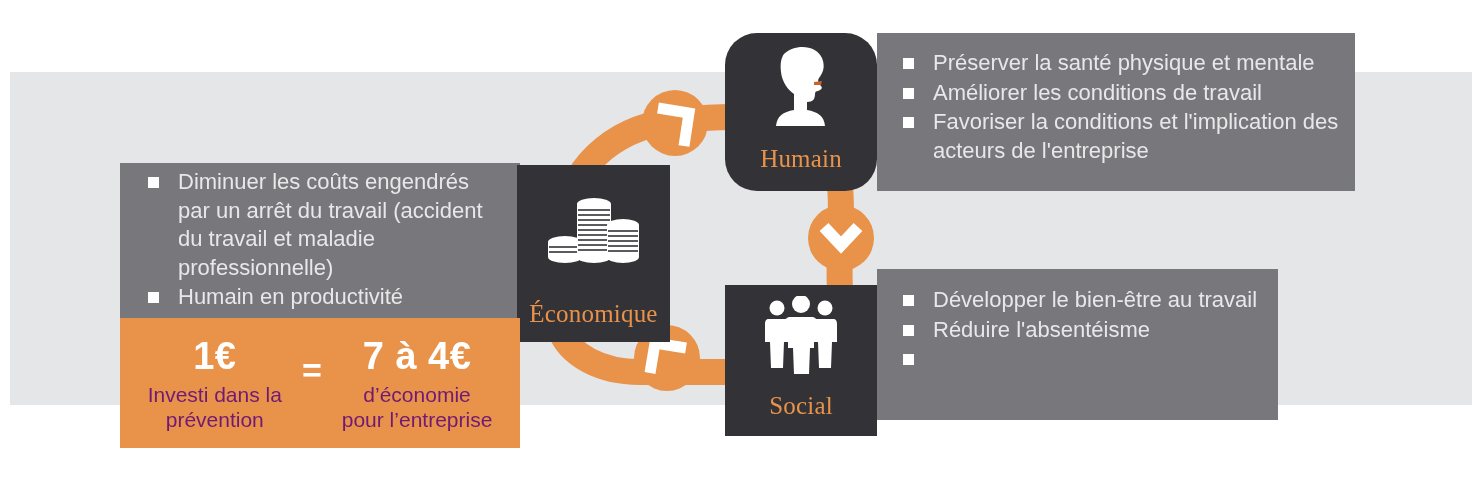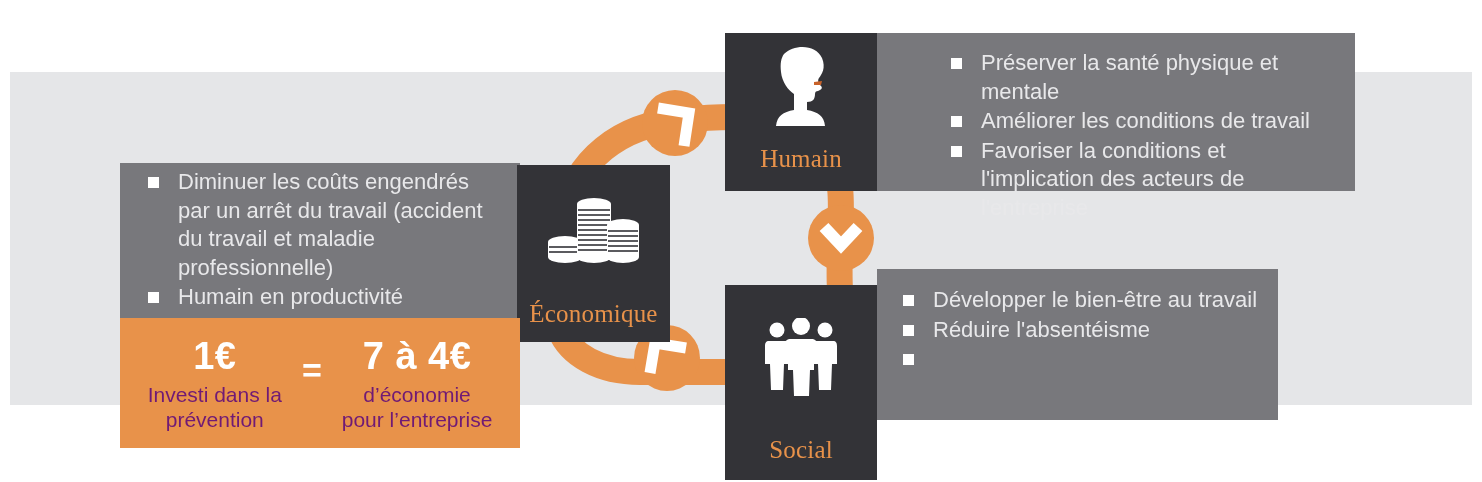--- a/index.html
+++ b/index.html
@@ -39,28 +39,28 @@
              justify-content:center;color:#ffffff;}
   .ratio-col{text-align:center;padding:0 6px;}
   .ratio-big{font-size:38px;font-weight:bold;letter-spacing:.5px;
              line-height:44px;white-space:nowrap;}
   .ratio-eq{font-size:34px;font-weight:bold;padding:0 14px 26px 14px;}
   .ratio-sub{font-size:21px;font-weight:300;line-height:25px;margin-top:4px;
              color:#701a75;white-space:pre-line;}
 
   
   #hum-panel{left:877px;top:33px;width:478px;height:158px;}
-  #hum-panel ul{padding:16px 12px 0 26px;margin-left:48px;}
-  #hum-card{left:725px;top:33px;width:152px;height:158px;}
+  #hum-panel ul{padding:16px 12px 0 26px;}
+  #hum-card{left:725px;top:33px;width:152px;height:158px;border-radius:32px;}
   #hum-card .card-label{margin-top:4px;}
 
   
   #soc-panel{left:877px;top:269px;width:401px;height:151px;}
   #soc-panel ul{padding:17px 12px 0 26px;}
-  #soc-card{left:725px;top:285px;width:152px;height:195px;}
+  #soc-card{left:725px;top:285px;width:152px;height:151px;}
   #soc-card .card-label{margin-top:6px;}
 
   .icon-wrap{display:flex;align-items:center;justify-content:center;
              flex:1 1 auto;width:100%;}
 
   
   #connectors{position:absolute;left:0;top:0;width:1482px;height:482px;
               pointer-events:none;}
 </style>
 </head>

